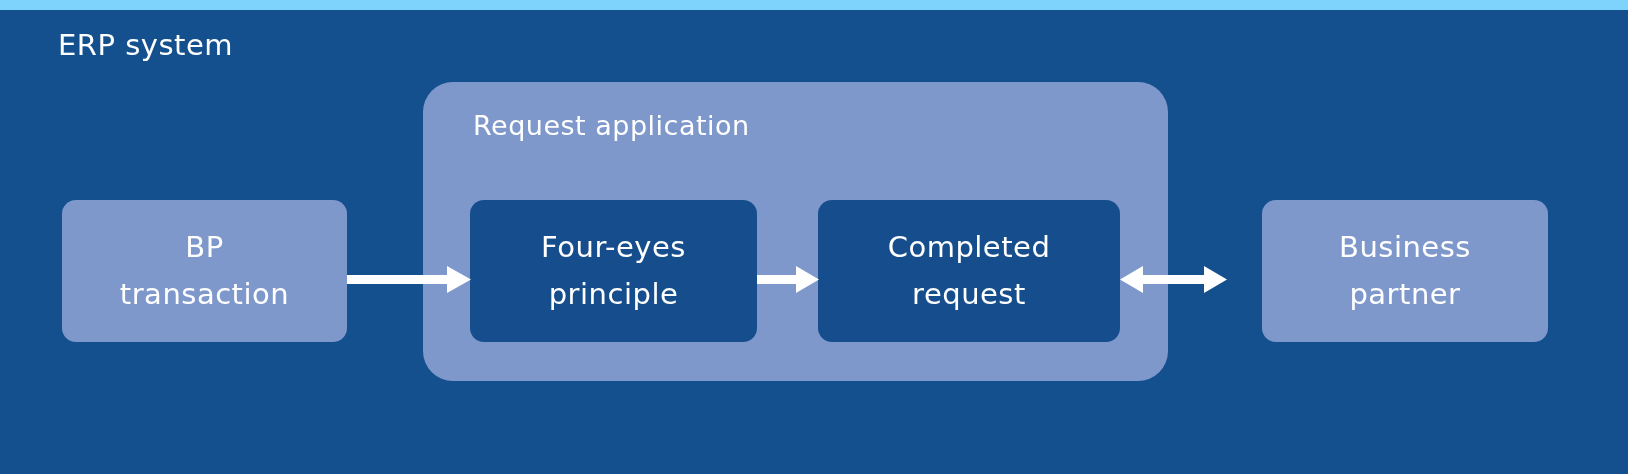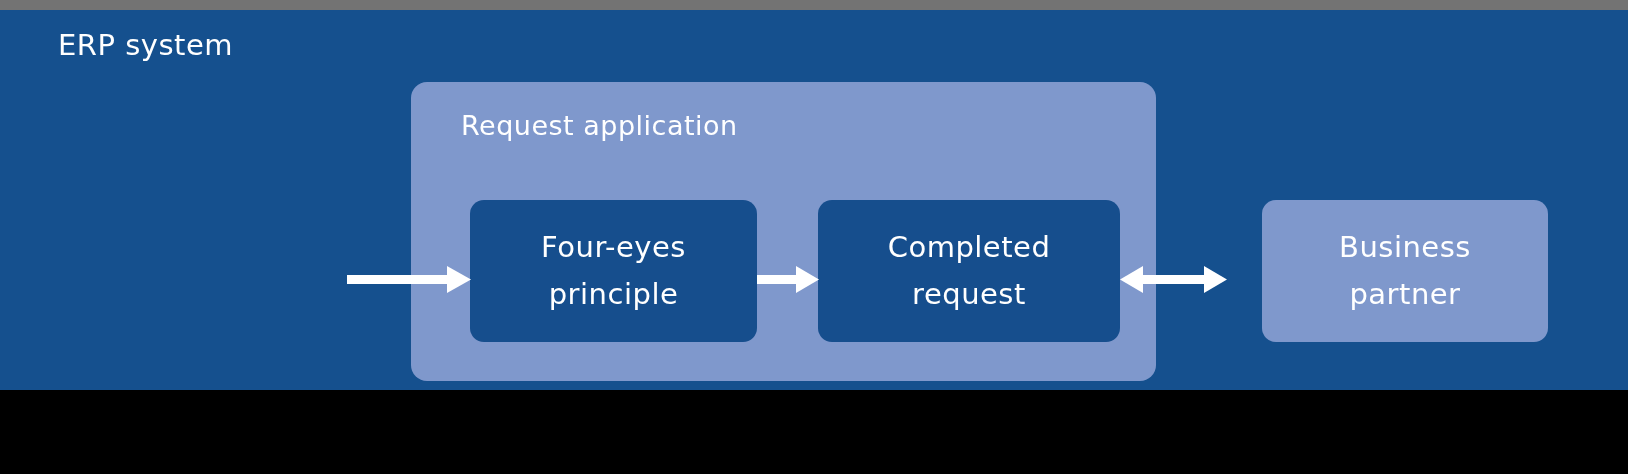--- a/index.html
+++ b/index.html
@@ -10,22 +10,22 @@
   body {
     width: 1628px;
     height: 474px;
     overflow: hidden;
     font-family: "DejaVu Sans", sans-serif;
   }
 
   #canvas {
     position: relative;
     width: 1628px;
-    height: 390px;
-    background: #737373;
+    height: 474px;
+    background: #7dd3fc;
     overflow: hidden;
   }
 
   
   .system-plane {
     position: absolute;
     left: 0;
     top: 10px;
     width: 1628px;
     height: 464px;
@@ -39,26 +39,26 @@
     font-size: 29px;
     line-height: 1.2;
     color: #ffffff;
     letter-spacing: 0.5px;
     white-space: nowrap;
   }
 
   
   .group-container {
     position: absolute;
-    left: 411px;
+    left: 423px;
     top: 72px;
     width: 745px;
     height: 299px;
     background: #7f98cc;
-    border-radius: 16px;
+    border-radius: 30px;
   }
 
   .group-title {
     position: absolute;
     left: 50px;
     top: 28px;
     font-size: 27px;
     line-height: 1.2;
     color: #ffffff;
     letter-spacing: 0.5px;
@@ -111,20 +111,24 @@
 <div id="canvas">
 
   <div class="system-plane">
 
     <div class="system-title">ERP system</div>
 
     <div class="group-container">
       <div class="group-title">Request application</div>
     </div>
 
+    <div class="node light node-bp">
+      <span class="node-label">BP
+transaction</span>
+    </div>
 
     <div class="node dark node-four">
       <span class="node-label">Four-eyes
 principle</span>
     </div>
 
     <div class="node dark node-completed">
       <span class="node-label">Completed
 request</span>
     </div>

